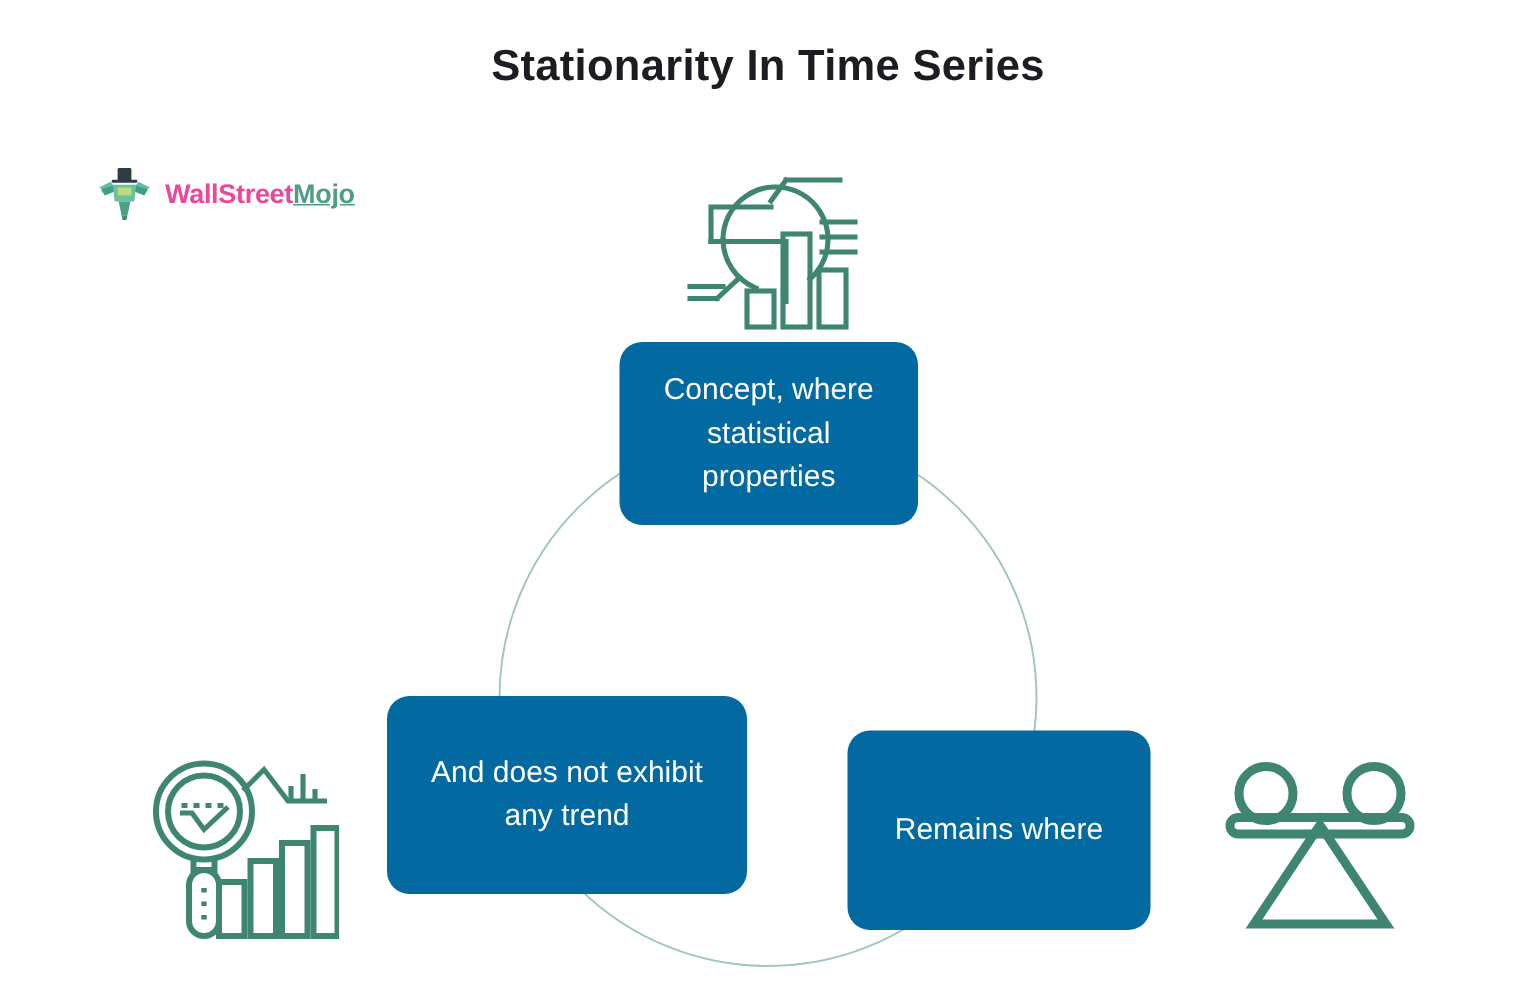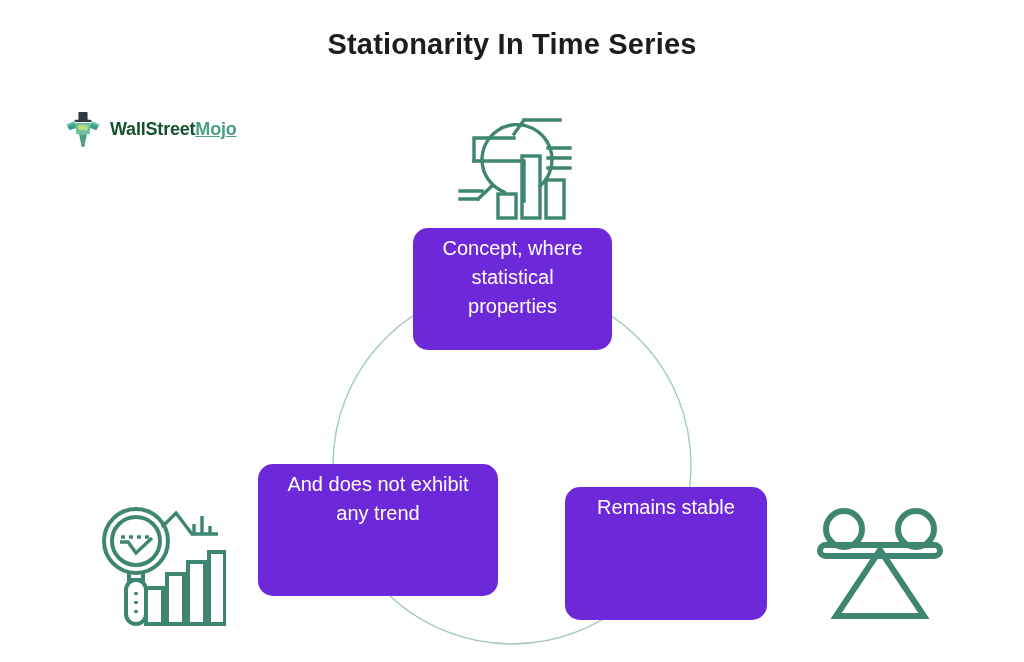--- a/index.html
+++ b/index.html
@@ -45,40 +45,40 @@
     width: 42px;
     height: 42px;
     display: block;
   }
   .logo-text {
     font-size: 18px;
     font-weight: bold;
     letter-spacing: -0.2px;
     white-space: nowrap;
   }
-  .logo-text .ls-dark { color: #14532d; }
+  .logo-text .ls-dark { color: #ec4899; }
   .logo-text .ls-green { color: #4f9d85; text-decoration: underline; }
 
   
   .cycle-circle {
     position: absolute;
     left: 332px;
     top: 285px;
     width: 360px;
     height: 360px;
   }
 
   
   .node-box {
     position: absolute;
-    background: #6d28d9;
+    background: #0369a1;
     border-radius: 15px;
     color: #ffffff;
     display: flex;
-    align-items: flex-start;
+    align-items: center;
     justify-content: center;
     text-align: center;
     font-size: 20px;
     line-height: 29px;
     box-sizing: border-box;
     padding: 6px 12px;
   }
   #box-top {
     left: 413px;
     top: 228px;
@@ -198,20 +198,20 @@
       </g>
       <circle cx="68" cy="41" r="3.2" fill="#3e8672"></circle>
     </svg>
   </div>
 
   <div class="node-box" id="box-top">
     <span>Concept, where statistical properties</span>
   </div>
 
   <div class="node-box" id="box-right">
-    <span>Remains stable</span>
+    <span>Remains where</span>
   </div>
 
   <div class="node-box" id="box-left">
     <span>And does not exhibit any trend</span>
   </div>
 
 </div>
 
 </body></html>

